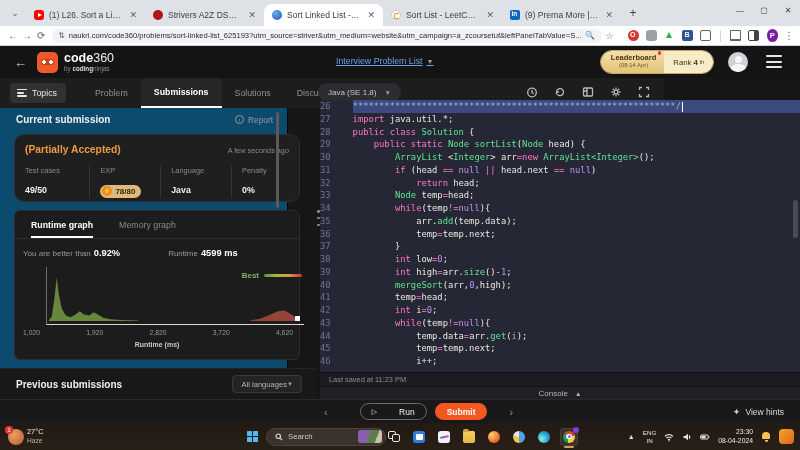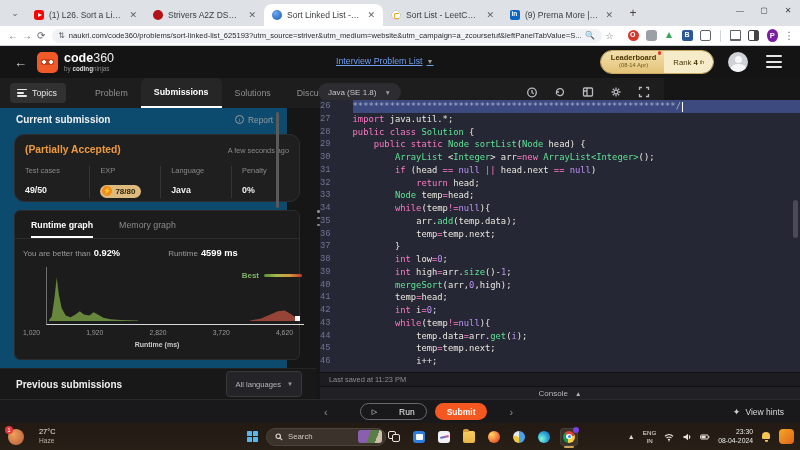--- a/index.html
+++ b/index.html
@@ -116,27 +116,27 @@
   .plot-legend .btxt { font-size:8px; font-weight:bold; color:#7fb069; }
   .plot-legend .grad { width:38px; height:3px; border-radius:2px; background:linear-gradient(90deg,#5a8f3c,#a7b84a,#d69a3e,#c0392b); }
   .x-ticks { position:absolute; left:8px; top:118px; width:270px; display:flex; justify-content:space-between; }
   .x-ticks span { font-size:6.8px; color:#9a9a9a; }
   .x-label { position:absolute; left:0; top:130px; width:100%; text-align:center; font-size:7px; font-weight:bold; color:#c9c9c9; }
   .lp-scroll { position:absolute; right:8px; top:4px; width:3px; height:96px; background:#5a5a5a; border-radius:2px; }
   .divider-dots { position:absolute; left:317px; top:210px; width:3px; height:16px; display:flex; flex-direction:column; justify-content:space-between; }
   .divider-dots i { width:2.5px; height:2.5px; background:#8b8b8b; border-radius:50%; }
   .prev-row { position:absolute; top:260px; left:0; width:316px; height:31px; display:flex; align-items:center; justify-content:space-between; padding:0 14px 0 16px; border-top:1px solid #242424; background:#181818; }
   .prev-title { font-size:10px; font-weight:bold; color:#f0f0f0; }
-  .lang-filter { height:18px; border:1px solid #3a3a3a; background:#242428; border-radius:4px; display:flex; align-items:center; gap:6px; padding:12px 8px; color:#b5b5b5; font-size:7.6px; }
+  .lang-filter { height:18px; border:1px solid #3a3a3a; background:#242428; border-radius:4px; display:flex; align-items:center; padding:4px 8px; color:#b5b5b5; font-size:7.6px; }
   .lang-filter .car { font-size:6px; color:#9a9a9a; }
 
   
   .editor { position:absolute; top:100px; left:320px; width:480px; height:272px; background:#262734; overflow:hidden; font-family:"DejaVu Sans Mono", monospace; }
   .code-line { display:flex; height:12.75px; line-height:12.75px; font-size:8.8px; white-space:pre; position:relative; }
-  .code-line .ln { flex:0 0 30px; text-align:right; padding-right:22px; color:#6f7490;font-family:Liberation Mono, monospace; }
+  .code-line .ln { flex:0 0 30px; text-align:right; padding-right:22px; color:#6f7490; }
   .code-line .lc { flex:1; color:#e8e6dc; }
   .code-line.sel .lc { background:#3c4a80; }
   .t-kw { color:#ff79c6; } .t-op { color:#ff79c6; }
   .t-ty { color:#5fe394; } .t-fn { color:#5fe394; }
   .t-nu { color:#bd93f9; } .t-pl { color:#eae8df; } .t-cm { color:#a8aecb; }
   .caret { display:inline-block; width:1px; height:10px; background:#fff; vertical-align:middle; margin-left:1px; }
   .ed-scroll { position:absolute; right:2px; top:100px; width:5px; height:38px; background:#4a4b57; border-radius:3px; }
   .lastsaved { position:absolute; top:372px; left:320px; width:480px; height:14px; background:#1d1d21; border-top:1px solid #121214; color:#8f8f8f; font-size:7.4px; display:flex; align-items:center; padding-left:9px; }
   .console-bar { position:absolute; top:386px; left:320px; width:480px; height:13px; background:#212125; border-top:1px solid #101012; display:flex; align-items:center; justify-content:center; gap:7px; color:#b5b5b5; font-size:8px; }
   .console-bar .car { font-size:6.5px; color:#b5b5b5; }
@@ -147,21 +147,21 @@
   .pg-arrow.l { margin-left:318px; }
   .run-btn { height:17px; border:1px solid #6a6a6a; border-radius:9px; background:transparent; color:#f0f0f0; font-size:8.5px; display:flex; align-items:center; gap:22px; padding:0 11px; margin-left:26px; }
   .run-btn .play { font-size:7px; }
   .submit-btn { height:17px; border:none; border-radius:9px; background:#f4571f; color:#fff; font-size:8.5px; font-weight:bold; display:flex; align-items:center; padding:0 12px; margin-left:8px; }
   .pg-arrow.r { margin-left:16px; }
   .hints-btn { margin-left:auto; margin-right:16px; display:flex; align-items:center; gap:5px; color:#d8d8d8; font-size:8.5px; }
   .hints-btn .hic { color:#cfcfcf; font-size:9px; }
 
   
   .taskbar { position:absolute; top:423px; left:0; width:800px; height:27px; background:linear-gradient(#221a13,#281f17); display:flex; align-items:center; }
-  .weather { display:flex; align-items:center; gap:15px; margin-left:8px; }
+  .weather { display:flex; align-items:center; gap:3px; margin-left:8px; }
   .w-ic { width:16px; height:16px; border-radius:50%; background:radial-gradient(circle at 35% 35%, #f0a05a, #b55a3c); position:relative; }
   .w-ic .badge { position:absolute; top:-3px; left:-3px; width:8px; height:8px; background:#e23b3b; border-radius:50%; color:#fff; font-size:5.5px; display:flex; align-items:center; justify-content:center; }
   .w-txt .t { font-size:7.4px; color:#f0ede8; line-height:1.15; }
   .w-txt .c { font-size:6.6px; color:#bdb2a4; line-height:1.15; }
   .win-logo { position:absolute; left:247px; top:8px; width:11px; height:11px; display:grid; grid-template-columns:1fr 1fr; gap:1px; }
   .win-logo i { background:#53b9f0; border-radius:0.5px; }
   .tb-search { position:absolute; left:266px; top:4.5px; width:120px; height:18px; border-radius:9px; background:#3b332b; border:1px solid #4c443a; display:flex; align-items:center; gap:5px; padding:0 3px 0 8px; }
   .tb-search svg { width:8px; height:8px; stroke:#e0dcd4; fill:none; stroke-width:1.4; }
   .tb-search .ph { flex:1; font-size:7.8px; color:#cfc8bd; }
   .tb-search .simg { width:24px; height:13px; border-radius:3px; background:linear-gradient(110deg,#8a5fb0 0 45%, #5a7d4a 45% 75%, #cbbfa8 75%); }

